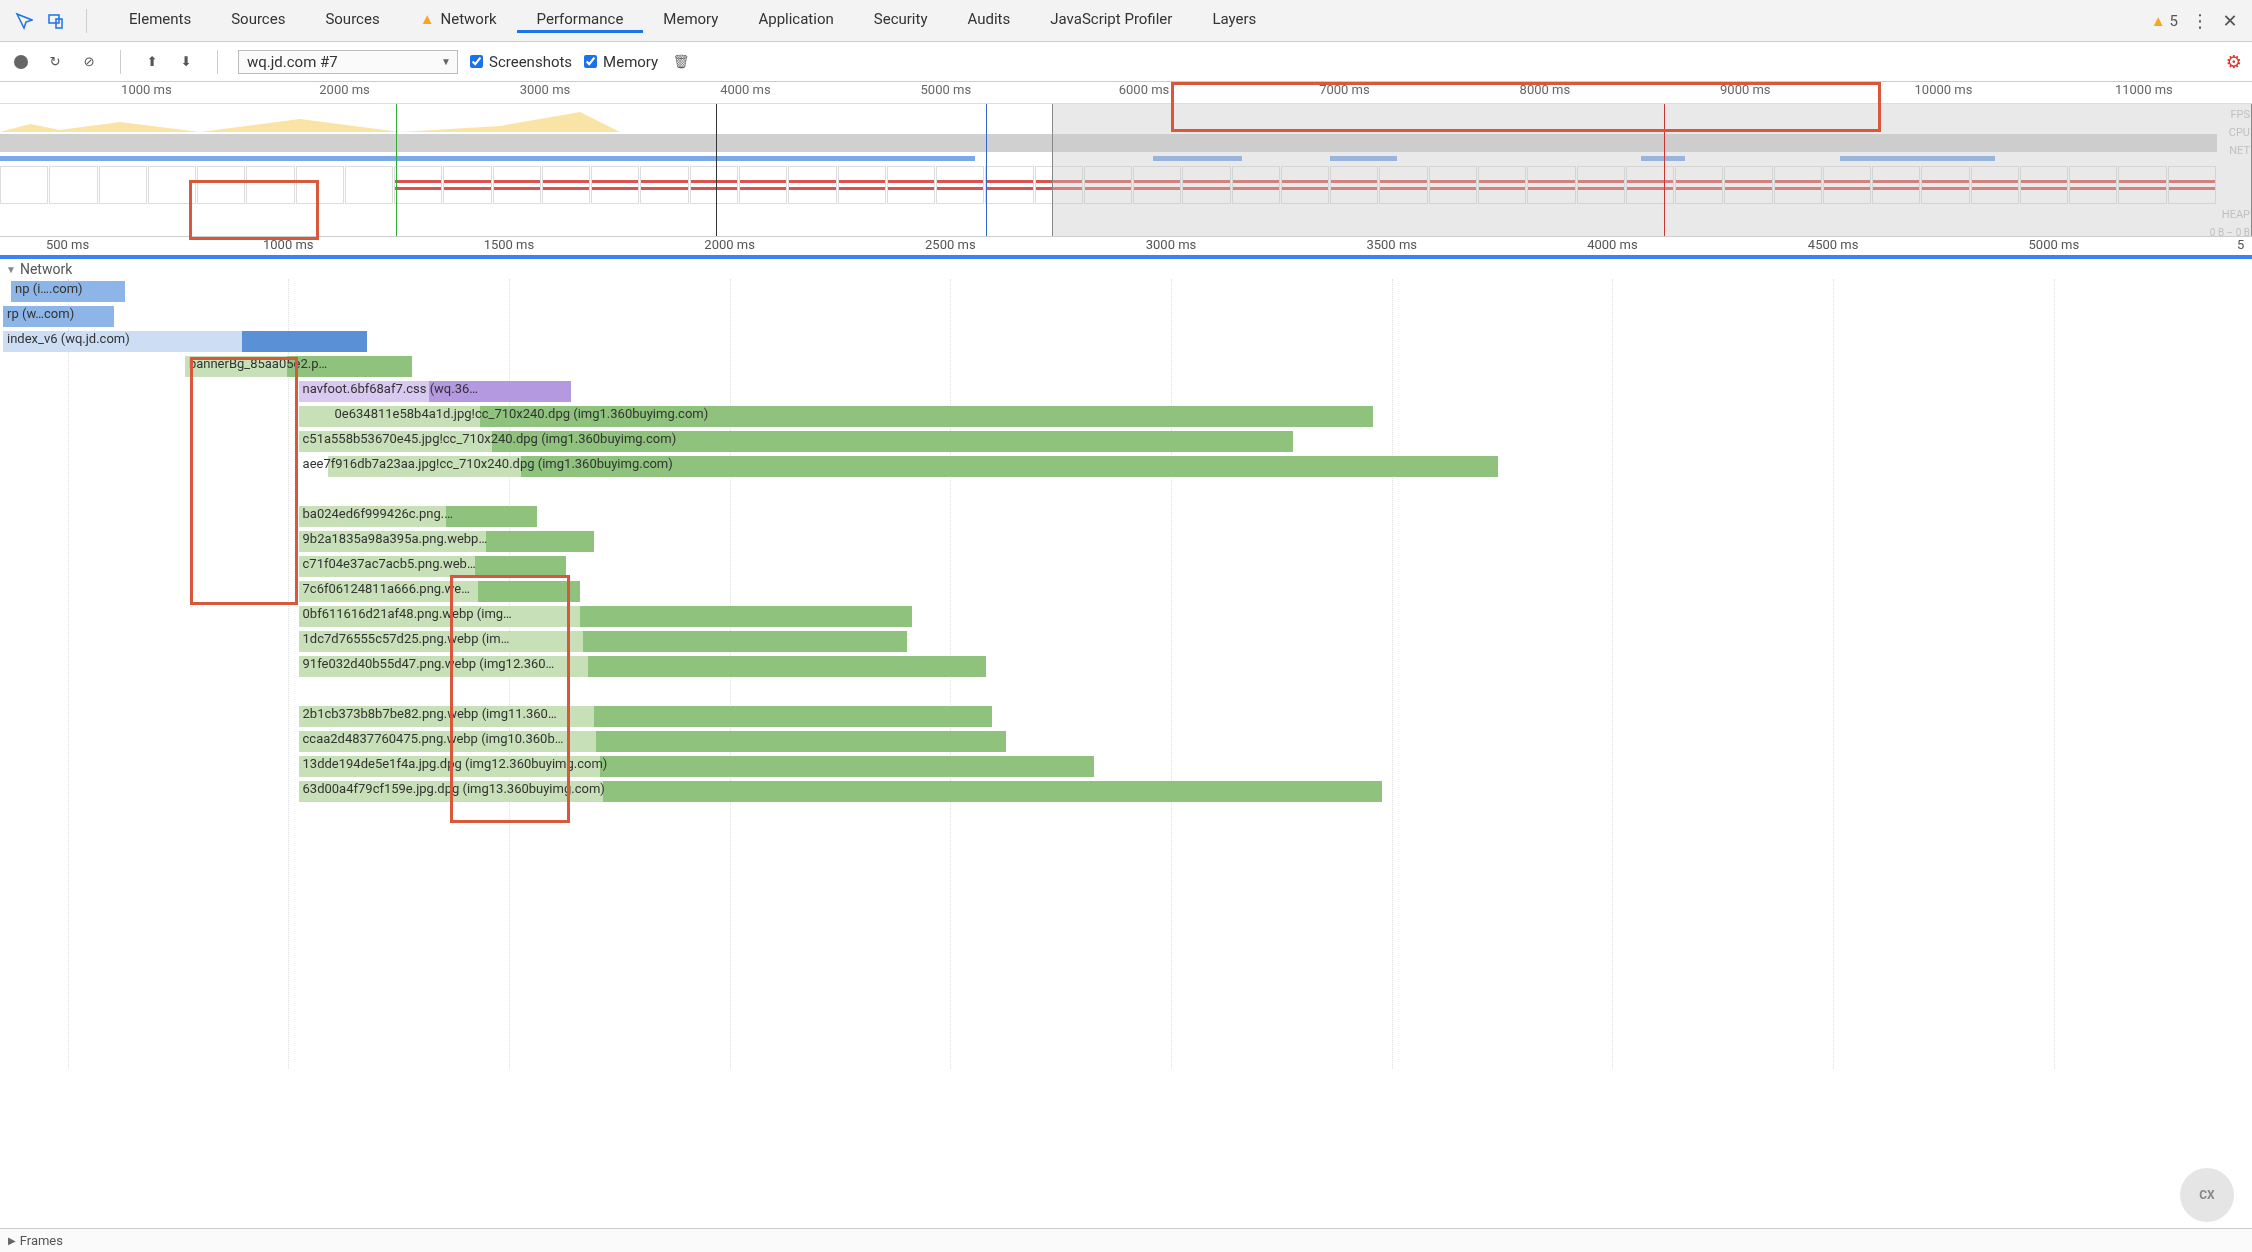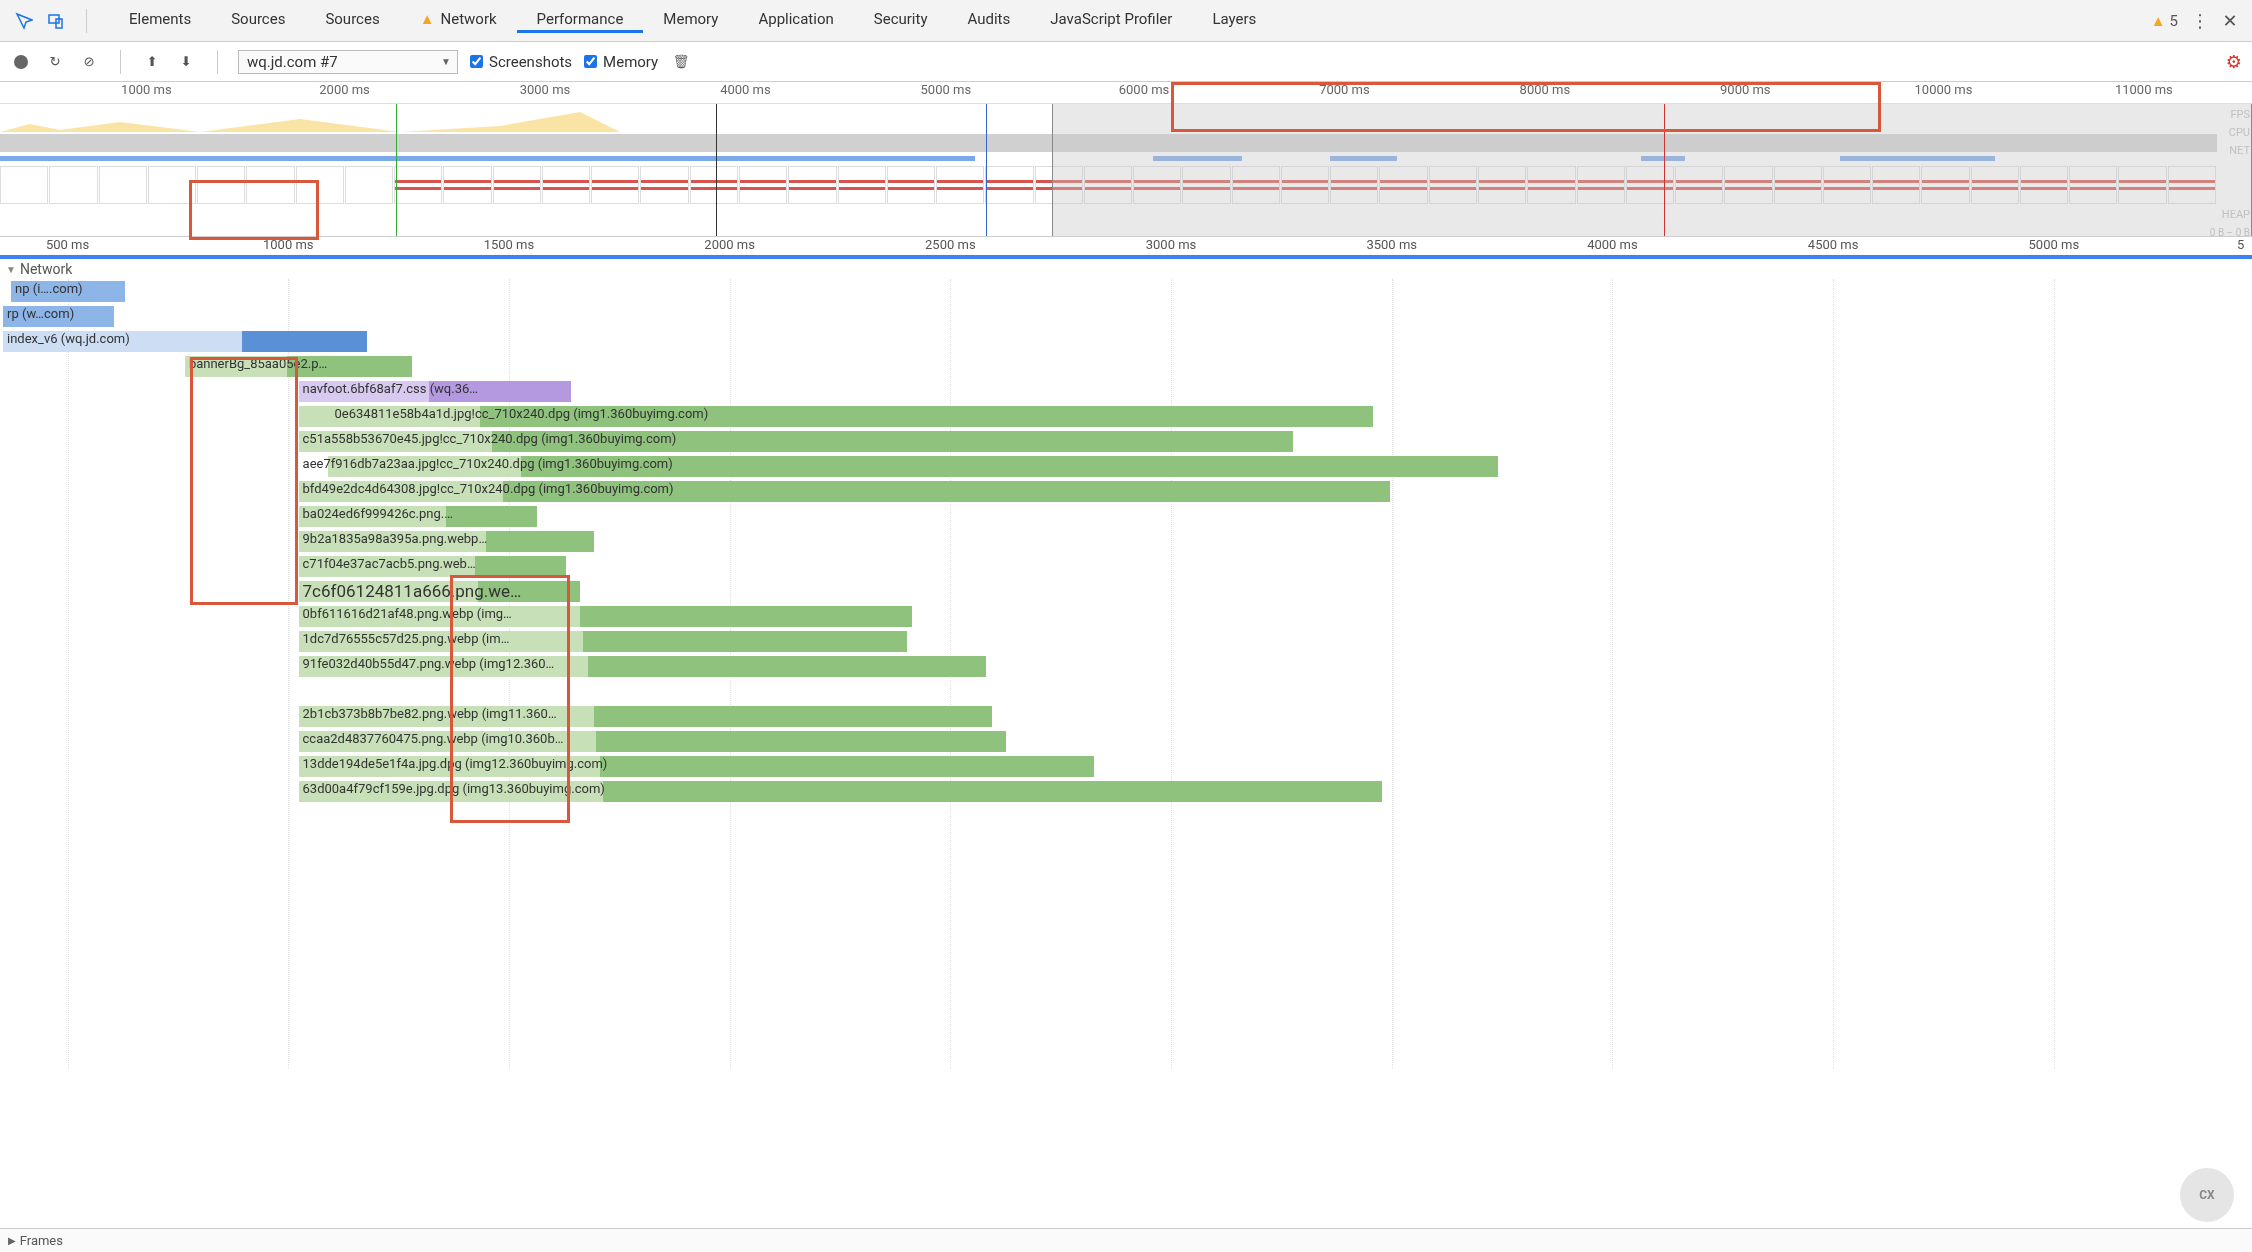--- a/index.html
+++ b/index.html
@@ -309,44 +309,39 @@
       <div class="wf-row" style="top: 150px; left: 298.568px; position: absolute;">
         <div class="wf-bar green-light" style="width: 193.256px;"></div>
         <div class="wf-bar green" style="width: 801.444px;"></div>
         <div style="position: absolute; left: 4px; top: 2px; font-size: 13px; white-space: nowrap; pointer-events: none;">c51a558b53670e45.jpg!cc_710x240.dpg (img1.360buyimg.com)</div>
       </div>
       <div class="wf-row" style="top: 175px; left: 298.568px; position: absolute; padding-left: 29px;">
         <div class="wf-bar green-light" style="width: 193.256px;"></div>
         <div class="wf-bar green" style="width: 977.648px;"></div>
         <div style="position: absolute; left: 4px; top: 2px; font-size: 13px; white-space: nowrap; pointer-events: none;">aee7f916db7a23aa.jpg!cc_710x240.dpg (img1.360buyimg.com)</div>
       </div>
-      <div class="wf-row" style="top: 200px; left: 298.568px; position: absolute;">
-        <div class="wf-bar green-light" style="width: 204.624px;"></div>
-        <div class="wf-bar green" style="width: 886.704px;"></div>
-        <div style="position: absolute; left: 4px; top: 2px; font-size: 13px; white-space: nowrap; pointer-events: none;">bfd49e2dc4d64308.jpg!cc_710x240.dpg (img1.360buyimg.com)</div>
-      </div>
       <div class="wf-row" style="top: 225px; left: 298.568px; position: absolute;">
         <div class="wf-bar green-light" style="width: 147.784px;"></div>
         <div class="wf-bar green" style="width: 90.944px;"></div>
         <div style="position: absolute; left: 4px; top: 2px; font-size: 13px; white-space: nowrap; pointer-events: none;">ba024ed6f999426c.png.…</div>
       </div>
       <div class="wf-row" style="top: 250px; left: 298.568px; position: absolute;">
         <div class="wf-bar green-light" style="width: 187.572px;"></div>
         <div class="wf-bar green" style="width: 107.996px;"></div>
         <div style="position: absolute; left: 4px; top: 2px; font-size: 13px; white-space: nowrap; pointer-events: none;">9b2a1835a98a395a.png.webp…</div>
       </div>
       <div class="wf-row" style="top: 275px; left: 298.568px; position: absolute;">
         <div class="wf-bar green-light" style="width: 176.204px;"></div>
         <div class="wf-bar green" style="width: 90.944px;"></div>
         <div style="position: absolute; left: 4px; top: 2px; font-size: 13px; white-space: nowrap; pointer-events: none;">c71f04e37ac7acb5.png.web…</div>
       </div>
       <div class="wf-row" style="top: 300px; left: 298.568px; position: absolute;">
         <div class="wf-bar green-light" style="width: 179.614px;"></div>
         <div class="wf-bar green" style="width: 102.312px;"></div>
-        <div style="position: absolute; left: 4px; top: 2px; font-size: 17px; white-space: nowrap; pointer-events: none;">7c6f06124811a666.png.we…</div>
+        <div style="position: absolute; left: 4px; top: 2px; font-size: 13px; white-space: nowrap; pointer-events: none;">7c6f06124811a666.png.we…</div>
       </div>
       <div class="wf-row" style="top: 325px; left: 298.568px; position: absolute;">
         <div class="wf-bar green-light" style="width: 281.926px;"></div>
         <div class="wf-bar green" style="width: 331.946px;"></div>
         <div style="position: absolute; left: 4px; top: 2px; font-size: 13px; white-space: nowrap; pointer-events: none;">0bf611616d21af48.png.webp (img…</div>
       </div>
       <div class="wf-row" style="top: 350px; left: 298.568px; position: absolute;">
         <div class="wf-bar green-light" style="width: 284.2px;"></div>
         <div class="wf-bar green" style="width: 323.988px;"></div>
         <div style="position: absolute; left: 4px; top: 2px; font-size: 13px; white-space: nowrap; pointer-events: none;">1dc7d76555c57d25.png.webp (im…</div>

